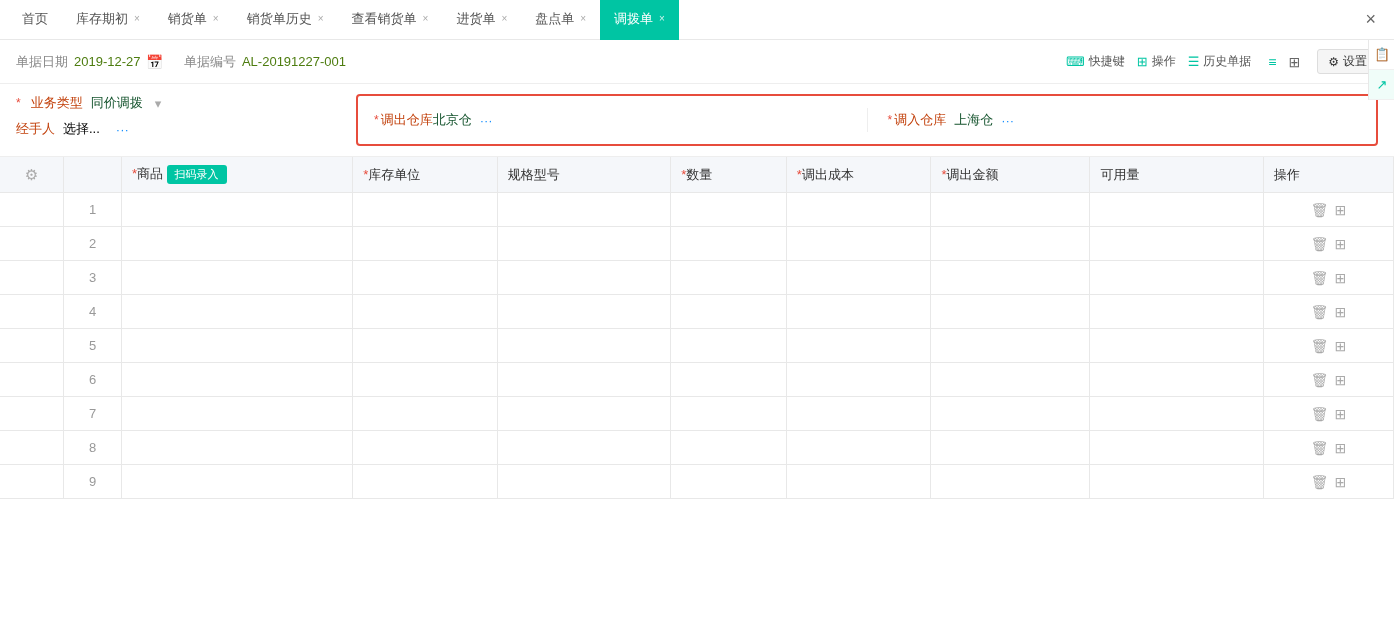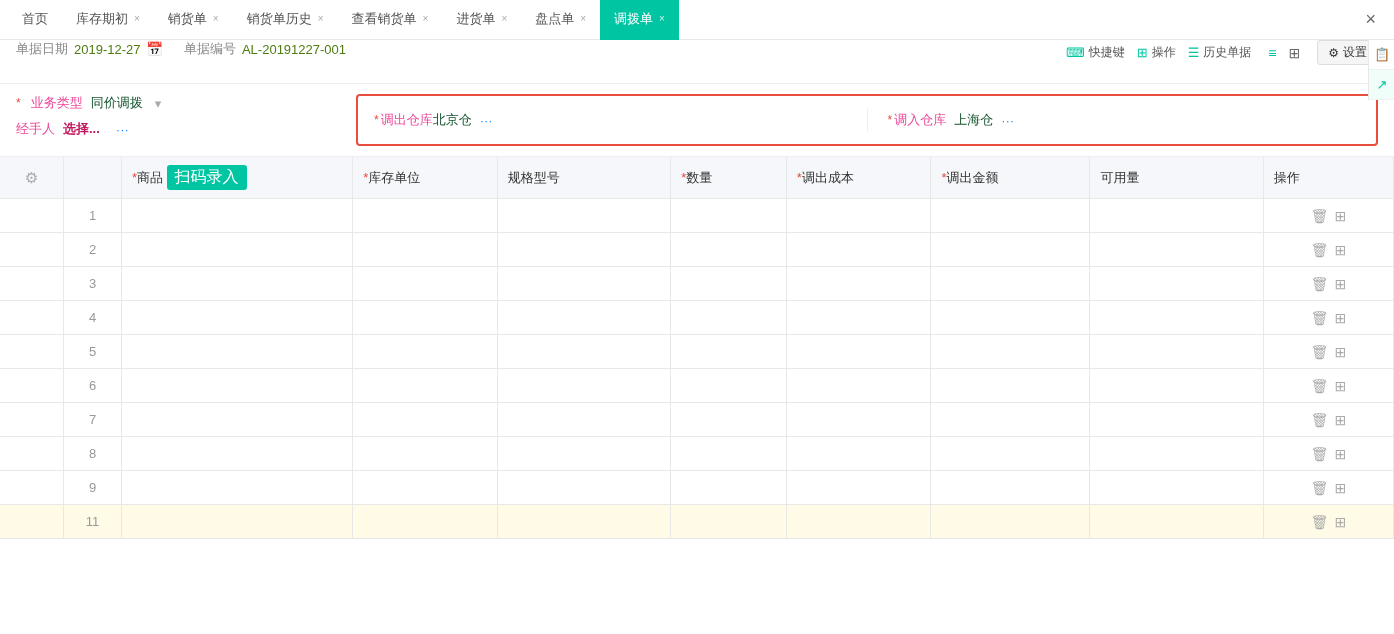--- a/index.html
+++ b/index.html
@@ -25,21 +25,21 @@
     .tab-item .close-icon { font-size: 10px; color: #aaa; margin-left: 2px; cursor: pointer; }
     .tab-item.active .close-icon { color: rgba(255,255,255,0.8); }
 
     
     .window-close {
       margin-left: auto; padding: 0 10px; font-size: 18px; cursor: pointer; color: #666;
     }
 
     
     .toolbar {
-      display: flex; align-items: flex-start; height: 44px;
+      display: flex; align-items: center; height: 44px;
       padding: 0 16px; border-bottom: 1px solid #eee;
       background: #fff; gap: 20px;
     }
     .toolbar-item { display: flex; align-items: center; gap: 6px; font-size: 13px; }
     .toolbar-label { color: #888; }
     .toolbar-value { color: #4d7c0f; font-weight: 500; }
     .calendar-icon { color: #1890ff; font-size: 14px; }
 
     
     .right-toolbar { margin-left: auto; display: flex; align-items: center; gap: 12px; }
@@ -65,25 +65,25 @@
     }
     .form-left { display: flex; flex-direction: column; gap: 8px; min-width: 320px; }
     .form-right {
       flex: 1; margin-left: 20px;
       border: 2px solid #e74c3c; border-radius: 4px;
       padding: 12px 16px; display: flex; align-items: center; gap: 0;
     }
 
     .form-row { display: flex; align-items: center; gap: 8px; }
     .required-star { color: #e74c3c; font-size: 12px; margin-right: 2px; }
-    .form-label { color: #ec4899; white-space: nowrap; }
+    .form-label { color: #c2410c; white-space: nowrap; }
     .form-value { color: #14532d; }
     .dropdown-icon { color: #aaa; margin-left: 4px; cursor: pointer; }
     .more-icon { color: #1890ff; font-size: 13px; cursor: pointer; margin-left: 8px; }
-    .select-placeholder { color: #be185d; font-weight: bold; }
+    .select-placeholder { color: #000000; }
     .warehouse-field { display: flex; align-items: center; flex: 1; }
     .warehouse-divider { width: 1px; background: #eee; height: 24px; margin: 0 20px; }
 
     
     .table-container { overflow: auto; flex: 1; }
     .data-table { width: 100%; border-collapse: collapse; font-size: 13px; }
     .data-table th {
       background: #f5f7fa; border-bottom: 1px solid #e8e8e8; border-right: 1px solid #e8e8e8;
       padding: 8px 10px; text-align: left; font-weight: 500; color: #333;
       white-space: nowrap; position: sticky; top: 0; z-index: 1;
@@ -98,21 +98,21 @@
     .col-unit { width: 100px; }
     .col-spec { width: 120px; }
     .col-qty { width: 80px; }
     .col-cost { width: 100px; }
     .col-amount { width: 110px; }
     .col-avail { width: 120px; }
     .col-ops { width: 90px; text-align: center; }
 
     .scan-btn {
       background: #00c5a3; color: #fff; border: none; border-radius: 3px;
-      padding: 2px 8px; font-size: 16px; cursor: pointer; white-space: nowrap;
+      padding: 2px 8px; font-size: 11px; cursor: pointer; white-space: nowrap;
     }
     .required-col { color: #e74c3c; }
 
     .ops-icons { display: flex; gap: 6px; justify-content: center; align-items: center; }
     .op-icon { font-size: 14px; color: #aaa; cursor: pointer; }
 
     .gear-cell { display: flex; justify-content: center; align-items: center; }
     .gear-icon-btn { font-size: 15px; color: #aaa; cursor: pointer; }
 
     .subtotal-row td { background: #fffbe6; }
@@ -413,37 +413,20 @@
         <td class="col-cost"></td>
         <td class="col-amount"></td>
         <td class="col-avail"></td>
         <td class="col-ops">
           <div class="ops-icons">
             <span class="op-icon">🗑</span>
             <span class="op-icon">⊞</span>
           </div>
         </td>
       </tr>
-            <tr class="subtotal-row">
-        <td class="col-gear"></td>
-        <td class="col-index" style="text-align:center;color:#999;">11</td>
-        <td class="col-product"></td>
-        <td class="col-unit"></td>
-        <td class="col-spec"></td>
-        <td class="col-qty"></td>
-        <td class="col-cost"></td>
-        <td class="col-amount"></td>
-        <td class="col-avail"></td>
-        <td class="col-ops">
-          <div class="ops-icons">
-            <span class="op-icon">🗑</span>
-            <span class="op-icon">⊞</span>
-          </div>
-        </td>
-      </tr>
           </tbody>
       </table>
     </div>
   </div>
 
   <div class="side-panel">
     <div class="side-panel-icon">📋</div>
     <div class="side-panel-icon active">↗</div>
   </div>
 </div>

